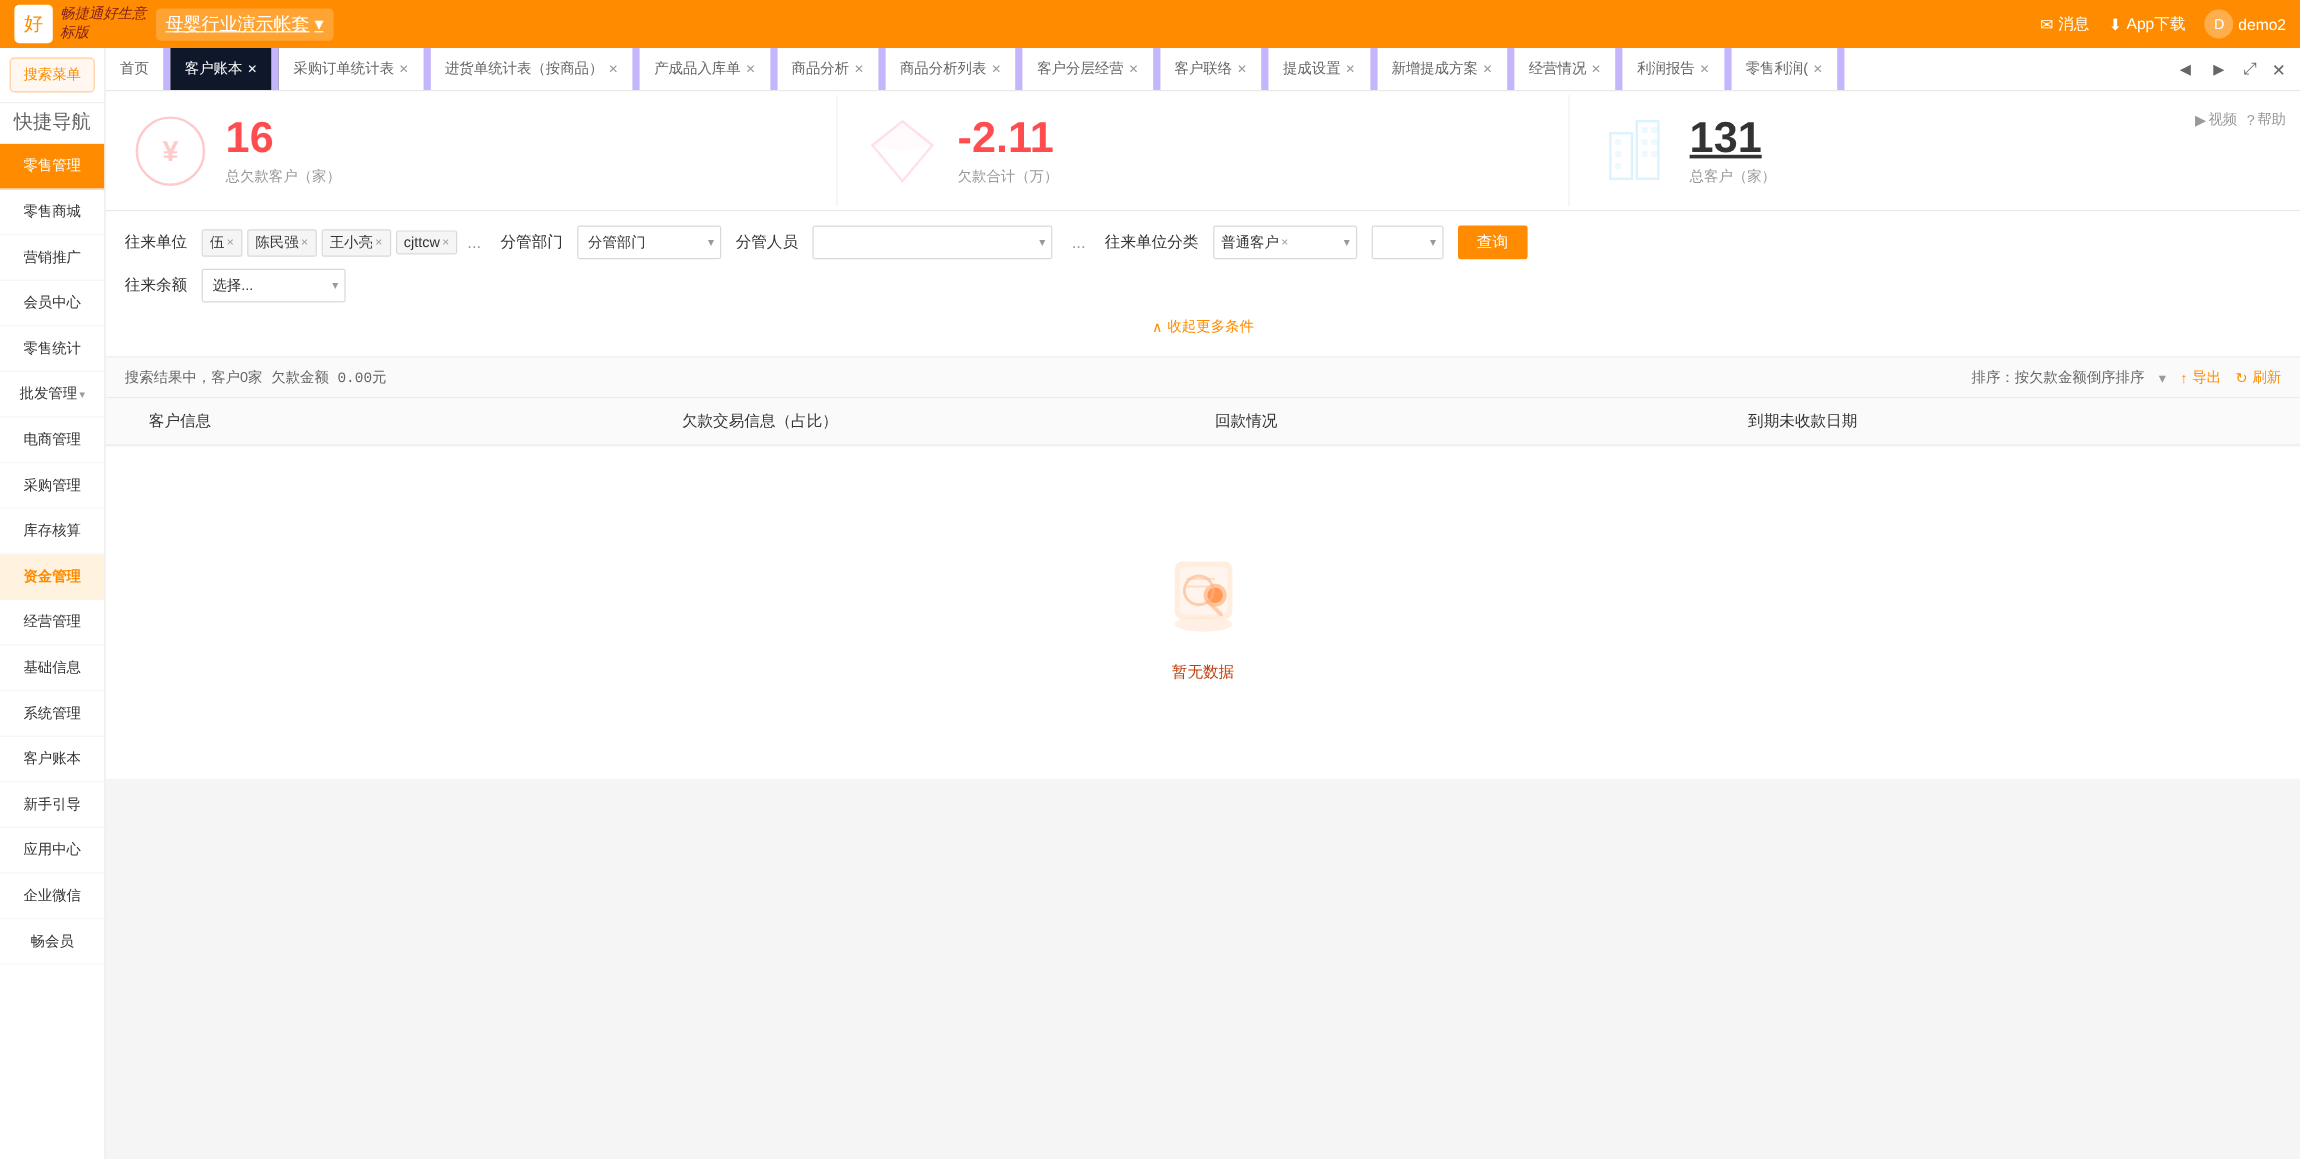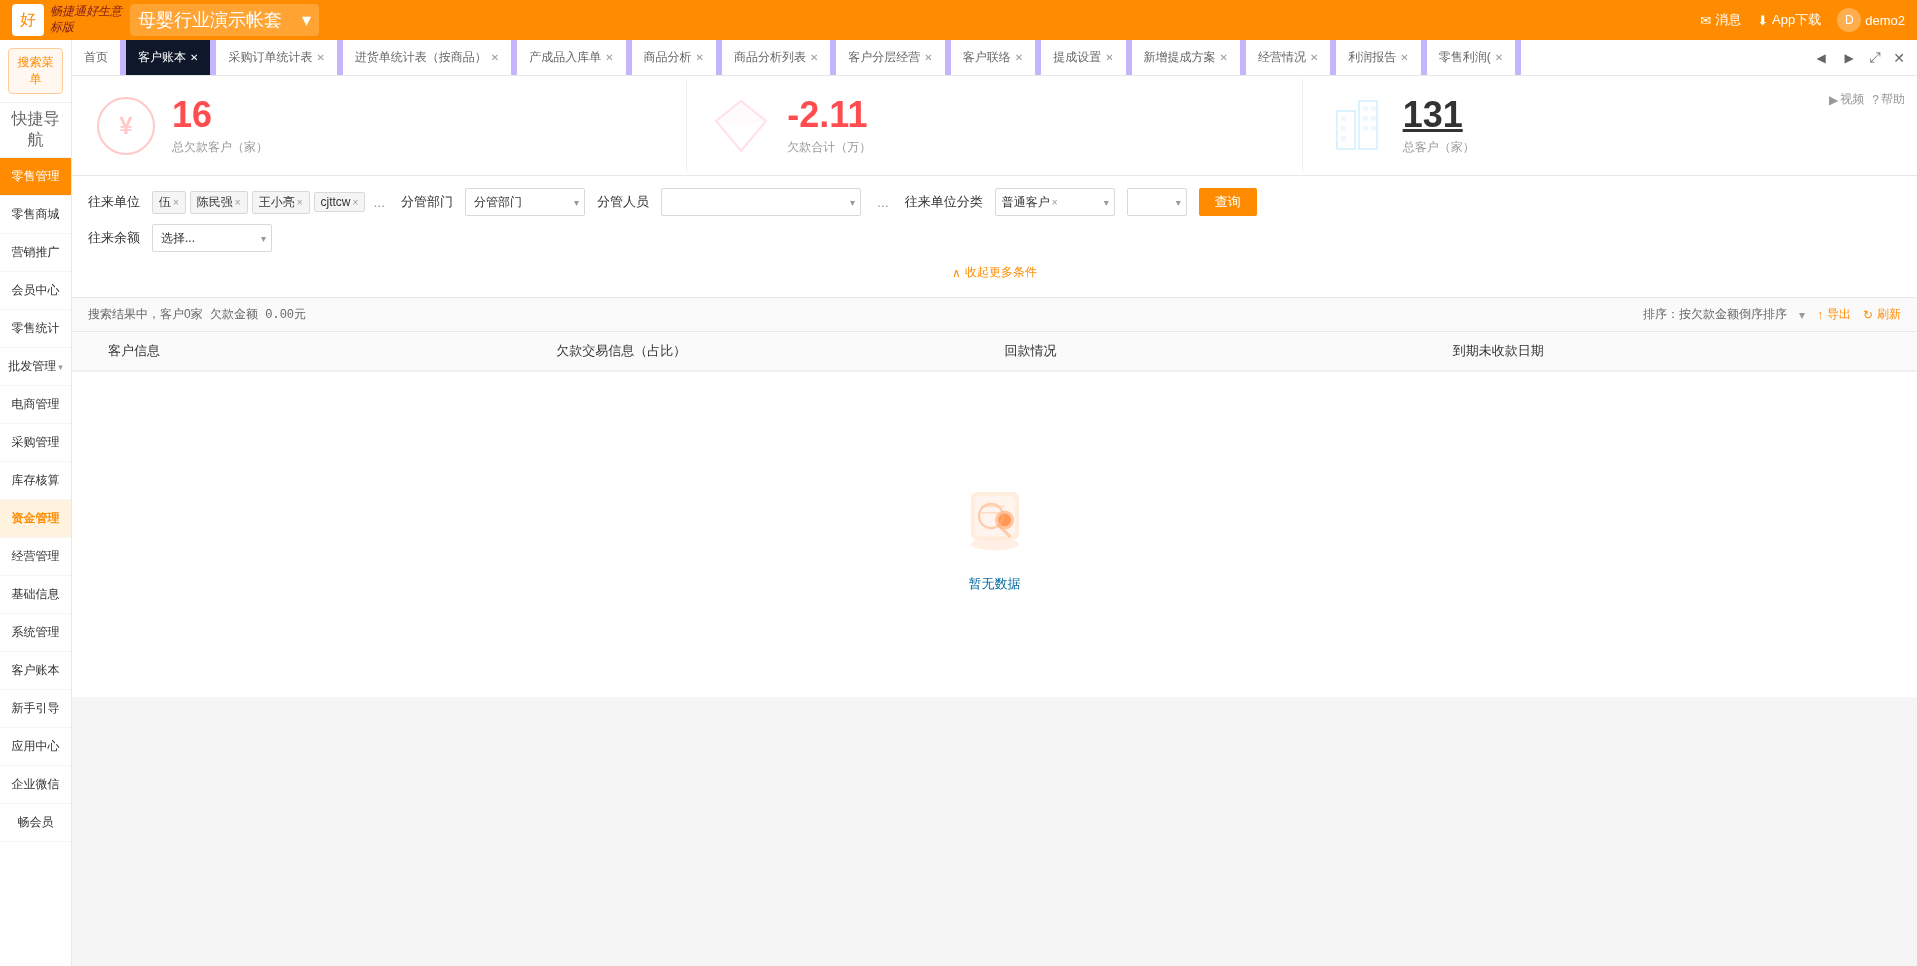--- a/index.html
+++ b/index.html
@@ -38,27 +38,28 @@
     }
     .logo-text {
       color: #7f1d1d;
       font-size: 12px;
       line-height: 1.3;
       font-style: italic;
     }
     .store-selector {
       display: flex;
       align-items: center;
-      gap: 20px;
+      gap: 4px;
       background: rgba(255,255,255,0.2);
       border-radius: 4px;
       padding: 4px 8px;
       color: #fff;
-      font-size: 18px;
-      cursor: pointer;
+      font-size: 15px;
+      cursor: pointer;
+      text-decoration: underline;
     }
     .top-header-right {
       display: flex;
       align-items: center;
       gap: 16px;
       color: #fff;
       font-size: 13px;
     }
     .header-btn {
       display: flex;
@@ -69,21 +70,21 @@
 
     
     .main-layout {
       display: flex;
       flex: 1;
       overflow: hidden;
     }
 
     
     .sidebar {
-      width: 72px;
+      width: 88px;
       background: #fff;
       display: flex;
       flex-direction: column;
       flex-shrink: 0;
       border-right: 1px solid #e8e8e8;
       overflow-y: auto;
     }
     .sidebar-search {
       padding: 8px;
       border-bottom: 1px solid #f0f0f0;
@@ -396,22 +397,22 @@
     .th:nth-child(2) { flex: 2; }
     .th:nth-child(3) { flex: 2; }
     .th:nth-child(4) { flex: 2; }
 
     
     .empty-state {
       display: flex;
       flex-direction: column;
       align-items: center;
       justify-content: center;
-      padding: 104px 0;
-      color: #0369a1;
+      padding: 80px 0;
+      color: #c2410c;
       font-size: 13px;
     }
     .empty-svg {
       width: 100px;
       height: 80px;
       margin-bottom: 16px;
     }
 
     
     .query-btn {

